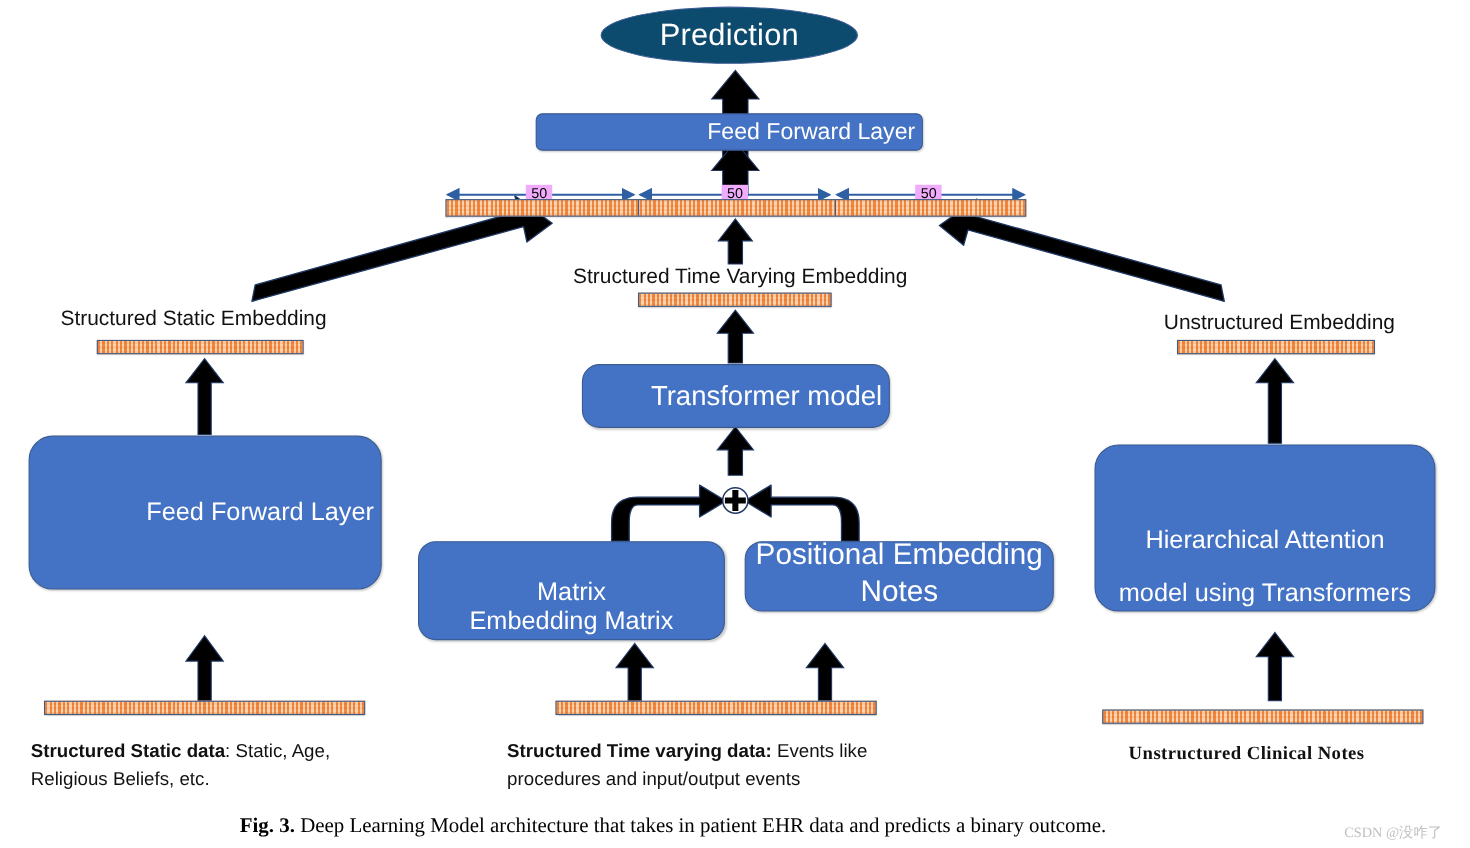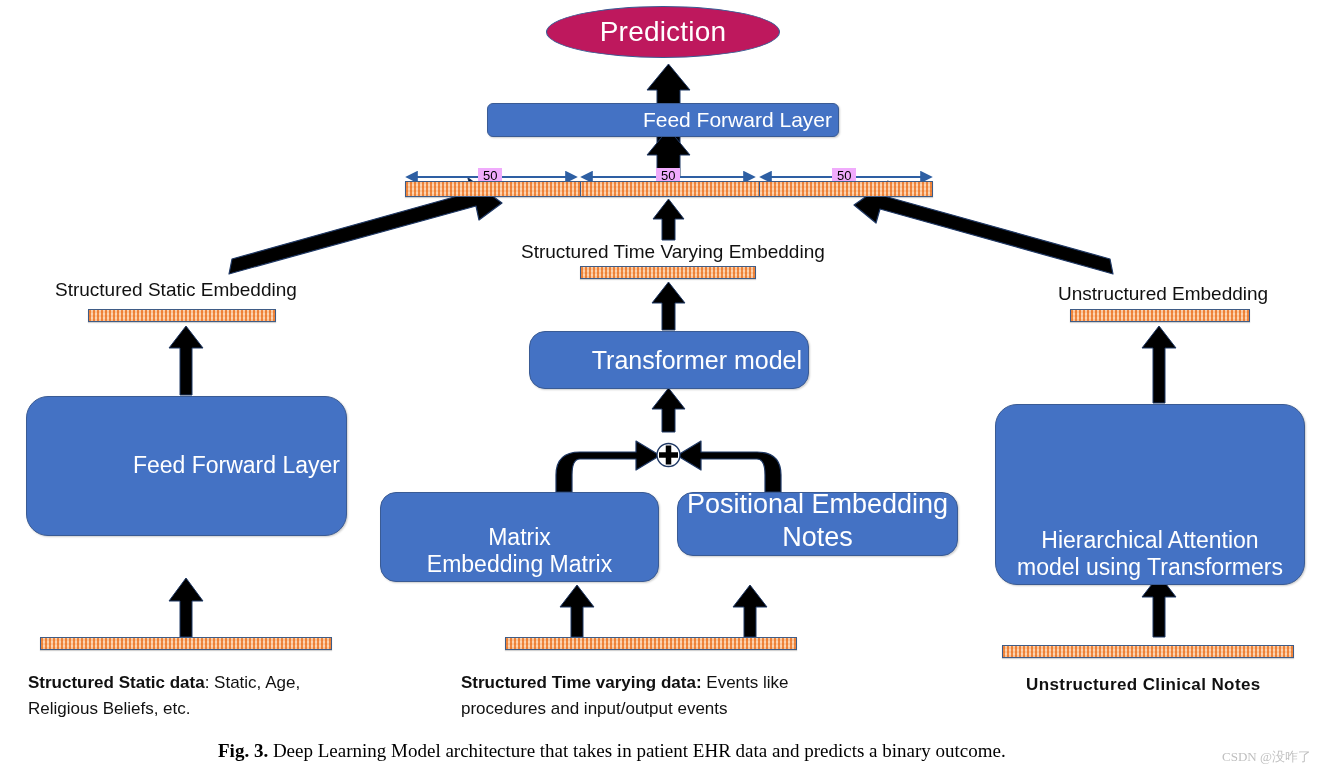--- a/index.html
+++ b/index.html
@@ -5,21 +5,21 @@
   html,body{margin:0;padding:0;background:#ffffff;}
   body{
     font-family:"Liberation Sans", sans-serif;
     width:1336px;height:771px;position:relative;overflow:hidden;
   }
   #stage{position:absolute;left:0;top:0;width:1336px;height:771px;}
   #stage > *{position:absolute;box-sizing:border-box;}
 
   
   .ellipse{
-    background:#be185d;border:1.6px solid #3A5B94;border-radius:50%;
+    background:#0c4a6e;border:1.6px solid #3A5B94;border-radius:50%;
     display:flex;align-items:center;justify-content:center;
     color:#ffffff;font-weight:400;letter-spacing:.2px;
   }
   .pbox{
     background:#4472C4;border:1px solid #3A5B94;border-radius:6px;
     display:flex;align-items:center;justify-content:flex-end;text-align:center;
     color:#ffffff;line-height:1.2;padding:2px 6px;
     box-shadow:1px 1px 2px rgba(0,0,0,.20);
   }
   .pbox.round{border-radius:16px;}
@@ -173,41 +173,41 @@
   <div class="pbox round" style="left:380px;top:492px;width:279px;height:90px;font-size:23px;flex-direction:column;">
     <span>Matrix</span>
     <span>Embedding Matrix</span>
   </div>
 
   <div class="pbox round" style="left:677px;top:492px;width:281px;height:64px;font-size:27px;flex-direction:column;">
     <span>Positional Embedding</span>
     <span>Notes</span>
   </div>
 
-  <div class="pbox round-lg" style="left:995px;top:404px;width:310px;height:181px;font-size:23px;flex-direction:column;">
+  <div class="pbox round-lg" style="left:995px;top:404px;width:310px;height:152px;font-size:23px;flex-direction:column;gap:21px;">
     <span>Hierarchical Attention</span>
     <span>model using Transformers</span>
   </div>
 
   <div class="bar" style="left:40px;top:637px;width:292px;height:13px;"></div>
   <div class="bar" style="left:505px;top:637px;width:292px;height:13px;"></div>
   <div class="bar" style="left:1002px;top:645px;width:292px;height:13px;"></div>
 
   <div style="left:28px;top:670px;width:360px;font-size:17px;line-height:1.5;color:#111;">
     <span class="lbl blk">Structured Static data</span><span class="lbl">: Static, Age,</span><br>
     <span class="lbl">Religious Beliefs, etc.</span>
   </div>
 
   <div style="left:461px;top:670px;width:400px;font-size:17px;line-height:1.5;color:#111;">
     <span class="lbl blk">Structured Time varying data:</span><span class="lbl"> Events like</span><br>
     <span class="lbl">procedures and input/output events</span>
   </div>
 
   <div style="left:1026px;top:672px;width:320px;font-size:17px;line-height:1.5;color:#111;">
-    <span class="lbl blk" style="letter-spacing:.4px;">Unstructured Clinical Notes</span>
+    <span class="lbl blk" style="letter-spacing:.4px;font-family:Liberation Serif, serif;">Unstructured Clinical Notes</span>
   </div>
 
   <div style="left:218px;top:740px;font-family:'Liberation Serif', serif;font-size:19px;color:#000;">
     <span style="font-weight:700;">Fig. 3.</span>
     <span>Deep Learning Model architecture that takes in patient EHR data and predicts a binary outcome.</span>
   </div>
 
   <div class="wm" style="left:1222px;top:748px;font-family:Liberation Serif, serif;">CSDN @没咋了</div>
 
 </div>

